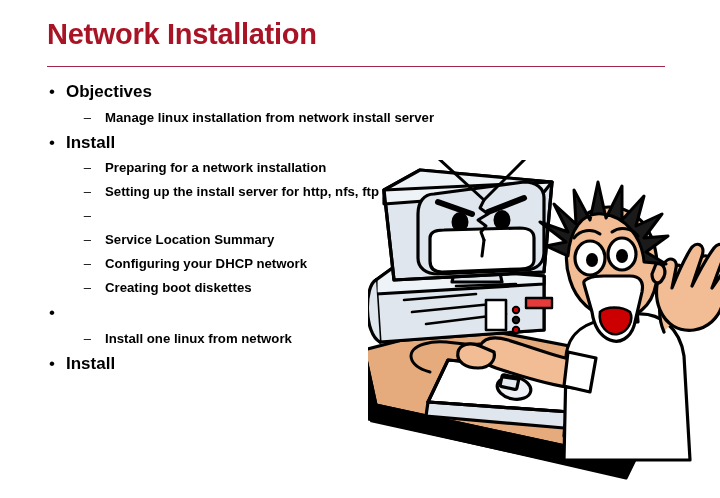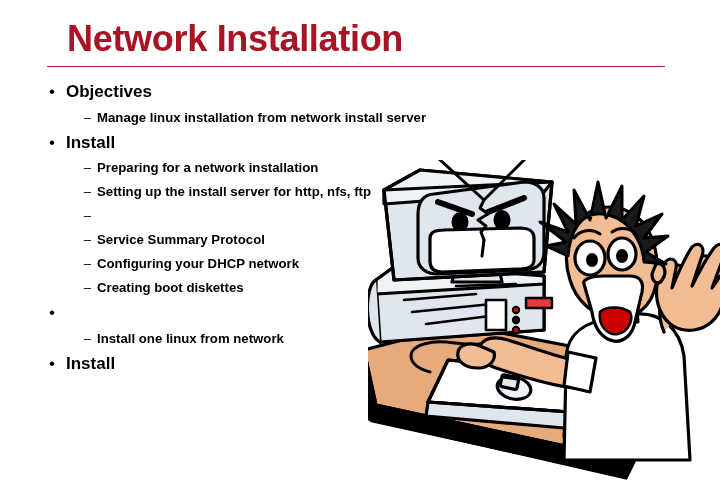--- a/index.html
+++ b/index.html
@@ -16,27 +16,26 @@
     height: 498px;
     background: #ffffff;
     overflow: hidden;
   }
 
   
   #slide-title {
     position: absolute;
     left: 47px;
     top: 19px;
-    font-size: 36px;
+    font-size: 29px;
     font-weight: bold;
     color: #a81325;
     letter-spacing: -0.3px;
     white-space: nowrap;
     line-height: 1.1;
-    margin-left: 20px;
   }
   #title-rule {
     position: absolute;
     left: 47px;
     top: 66px;
     width: 618px;
     height: 1px;
     background: #a3264a;
   }
 
@@ -82,20 +81,21 @@
     color: #000000;
     text-align: right;
     padding-right: 6px;
     box-sizing: border-box;
   }
   .lvl2 .label {
     font-size: 13.2px;
     font-weight: bold;
     line-height: 22px;
     color: #000000;
+    margin-left: 8px;
   }
 
   
   #illustration {
     position: absolute;
     left: 368px;
     top: 160px;
     width: 352px;
     height: 320px;
   }
@@ -130,21 +130,21 @@
       </div>
       <div class="bullet-row lvl2">
         <span class="marker">–</span>
         <span class="label">Setting up the install server for http, nfs, ftp</span>
       </div>
       <div class="bullet-row lvl2">
         <span class="marker">–</span>
       </div>
       <div class="bullet-row lvl2">
         <span class="marker">–</span>
-        <span class="label">Service Summary Protocol</span>
+        <span class="label">Service Location Summary</span>
       </div>
       <div class="bullet-row lvl2">
         <span class="marker">–</span>
         <span class="label">Configuring your DHCP network</span>
       </div>
       <div class="bullet-row lvl2">
         <span class="marker">–</span>
         <span class="label">Creating boot diskettes</span>
       </div>
       <div class="bullet-row lvl1">

